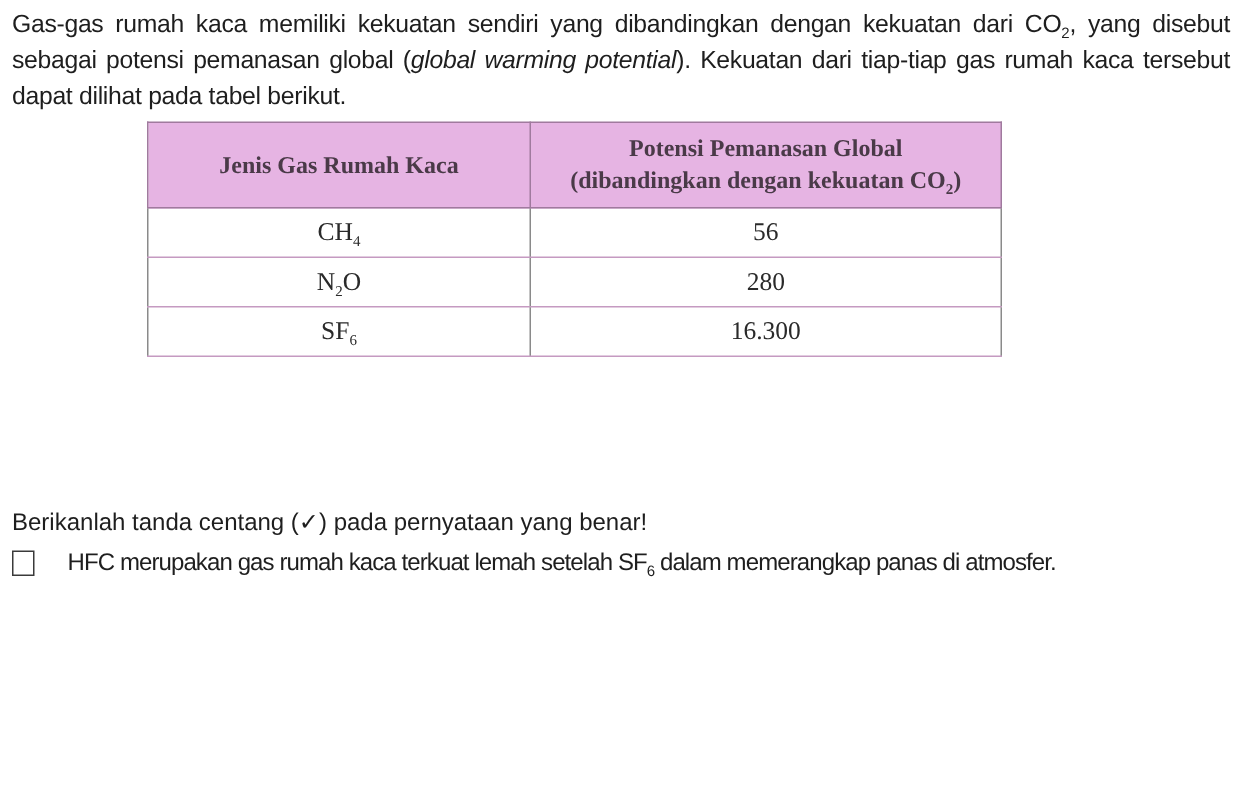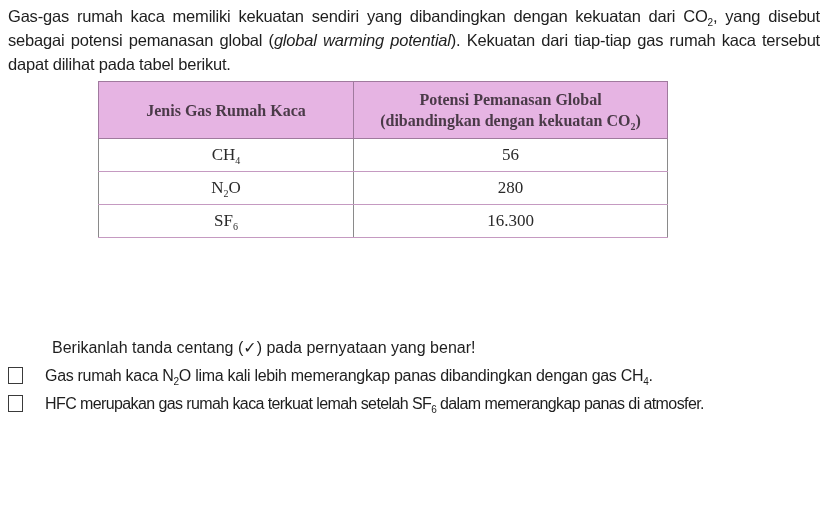--- a/index.html
+++ b/index.html
@@ -11,21 +11,21 @@
     table.gwp { position: absolute; left: 98px; top: 81px; width: 570px;
       border-collapse: collapse; font-family: "Liberation Serif", serif; }
     table.gwp td, table.gwp th { border: 1.5px solid #8a8a8a; text-align: center;
       vertical-align: middle; padding: 0; }
     table.gwp thead th { background: #e6b4e3; height: 56px; font-weight: bold;
       color: #4a3a48; font-size: 16px; line-height: 21px; border-color: #a07a9e; }
     table.gwp thead th.c1 { width: 254px; }
     table.gwp tbody td { height: 32px; font-size: 17px; color: #2a2a2a;
       border-bottom-color: #c59ac1; }
     sub { font-size: 10px; vertical-align: -4px; line-height: 0; }
-    .prompt { position: absolute; left: 8px; top: 338px; font-size: 16px; margin-left: 44px; }
+    .prompt { position: absolute; left: 8px; top: 338px; font-size: 16px; }
     .options { position: absolute; left: 8px; top: 364px; width: 812px; }
     .opt { display: flex; align-items: flex-start; margin-bottom: 4px; }
     .box { width: 13px; height: 15px; border: 1.5px solid #3a3a3a; flex: 0 0 auto;
       margin-top: 3px; margin-right: 22px; cursor: pointer; }
     .opt-text { font-size: 16px; line-height: 24px; text-align: justify; flex: 1; letter-spacing: -0.3px; }
   </style>
 </head>
 <body>
 
 <div class="intro"><span>Gas-gas rumah kaca memiliki kekuatan sendiri yang dibandingkan dengan kekuatan dari CO</span><sub>2</sub><span>, yang disebut sebagai potensi pemanasan global (</span><i>global warming potential</i><span>). Kekuatan dari tiap-tiap gas rumah kaca tersebut dapat dilihat pada tabel berikut.</span></div>
@@ -51,19 +51,15 @@
         <td>16.300</td>
       </tr>
   </tbody>
 </table>
 
 <div class="prompt">Berikanlah tanda centang (✓) pada pernyataan yang benar!</div>
 
 <div class="options">
   <div class="opt">
     <div class="box"></div>
-    <div class="opt-text"><span>Gas rumah kaca N</span><sub>2</sub><span>O lima kali lebih memerangkap panas dibandingkan dengan gas CH</span><sub>4</sub><span>.</span></div>
-  </div>
-  <div class="opt">
-    <div class="box"></div>
     <div class="opt-text" style="letter-spacing:-0.6px"><span>HFC merupakan gas rumah kaca terkuat lemah setelah SF</span><sub>6</sub><span> dalam memerangkap panas di atmosfer.</span><sub></sub><span></span></div>
   </div>
 </div>
 
 </body></html>

